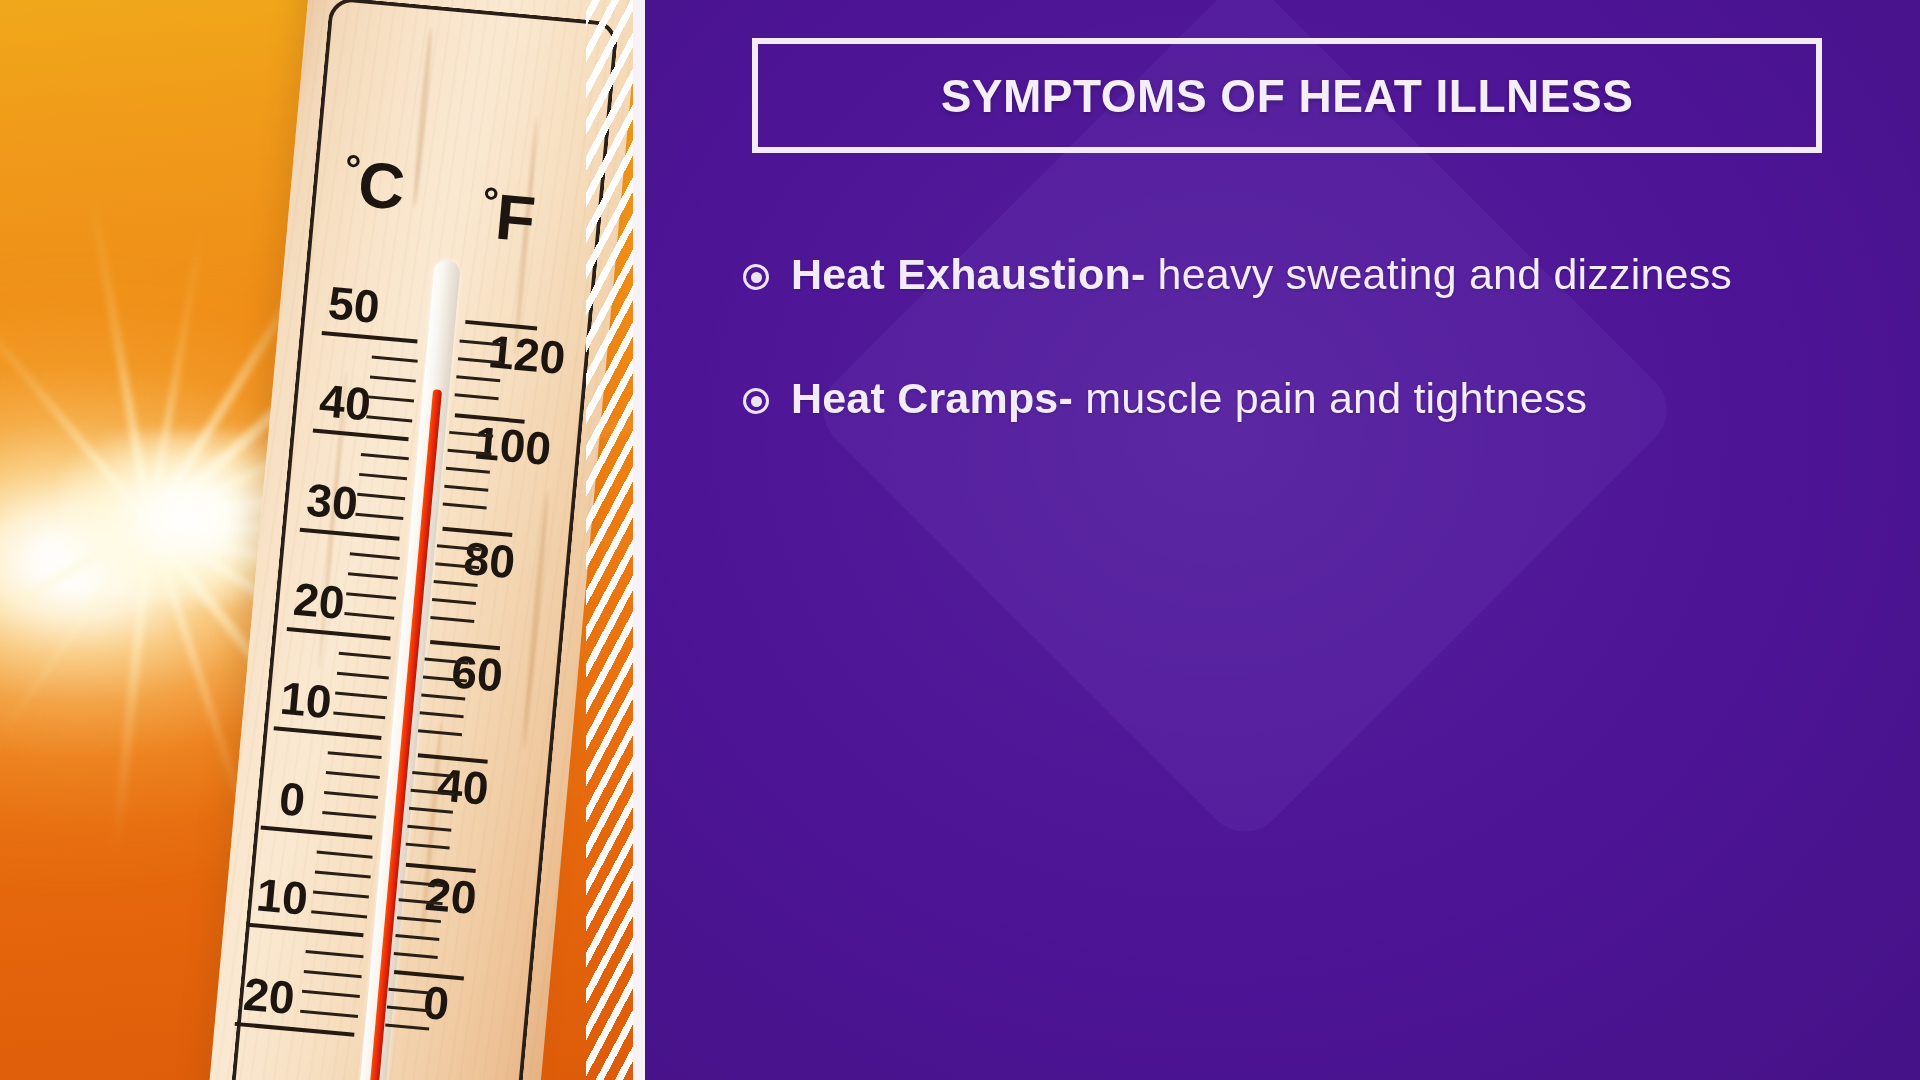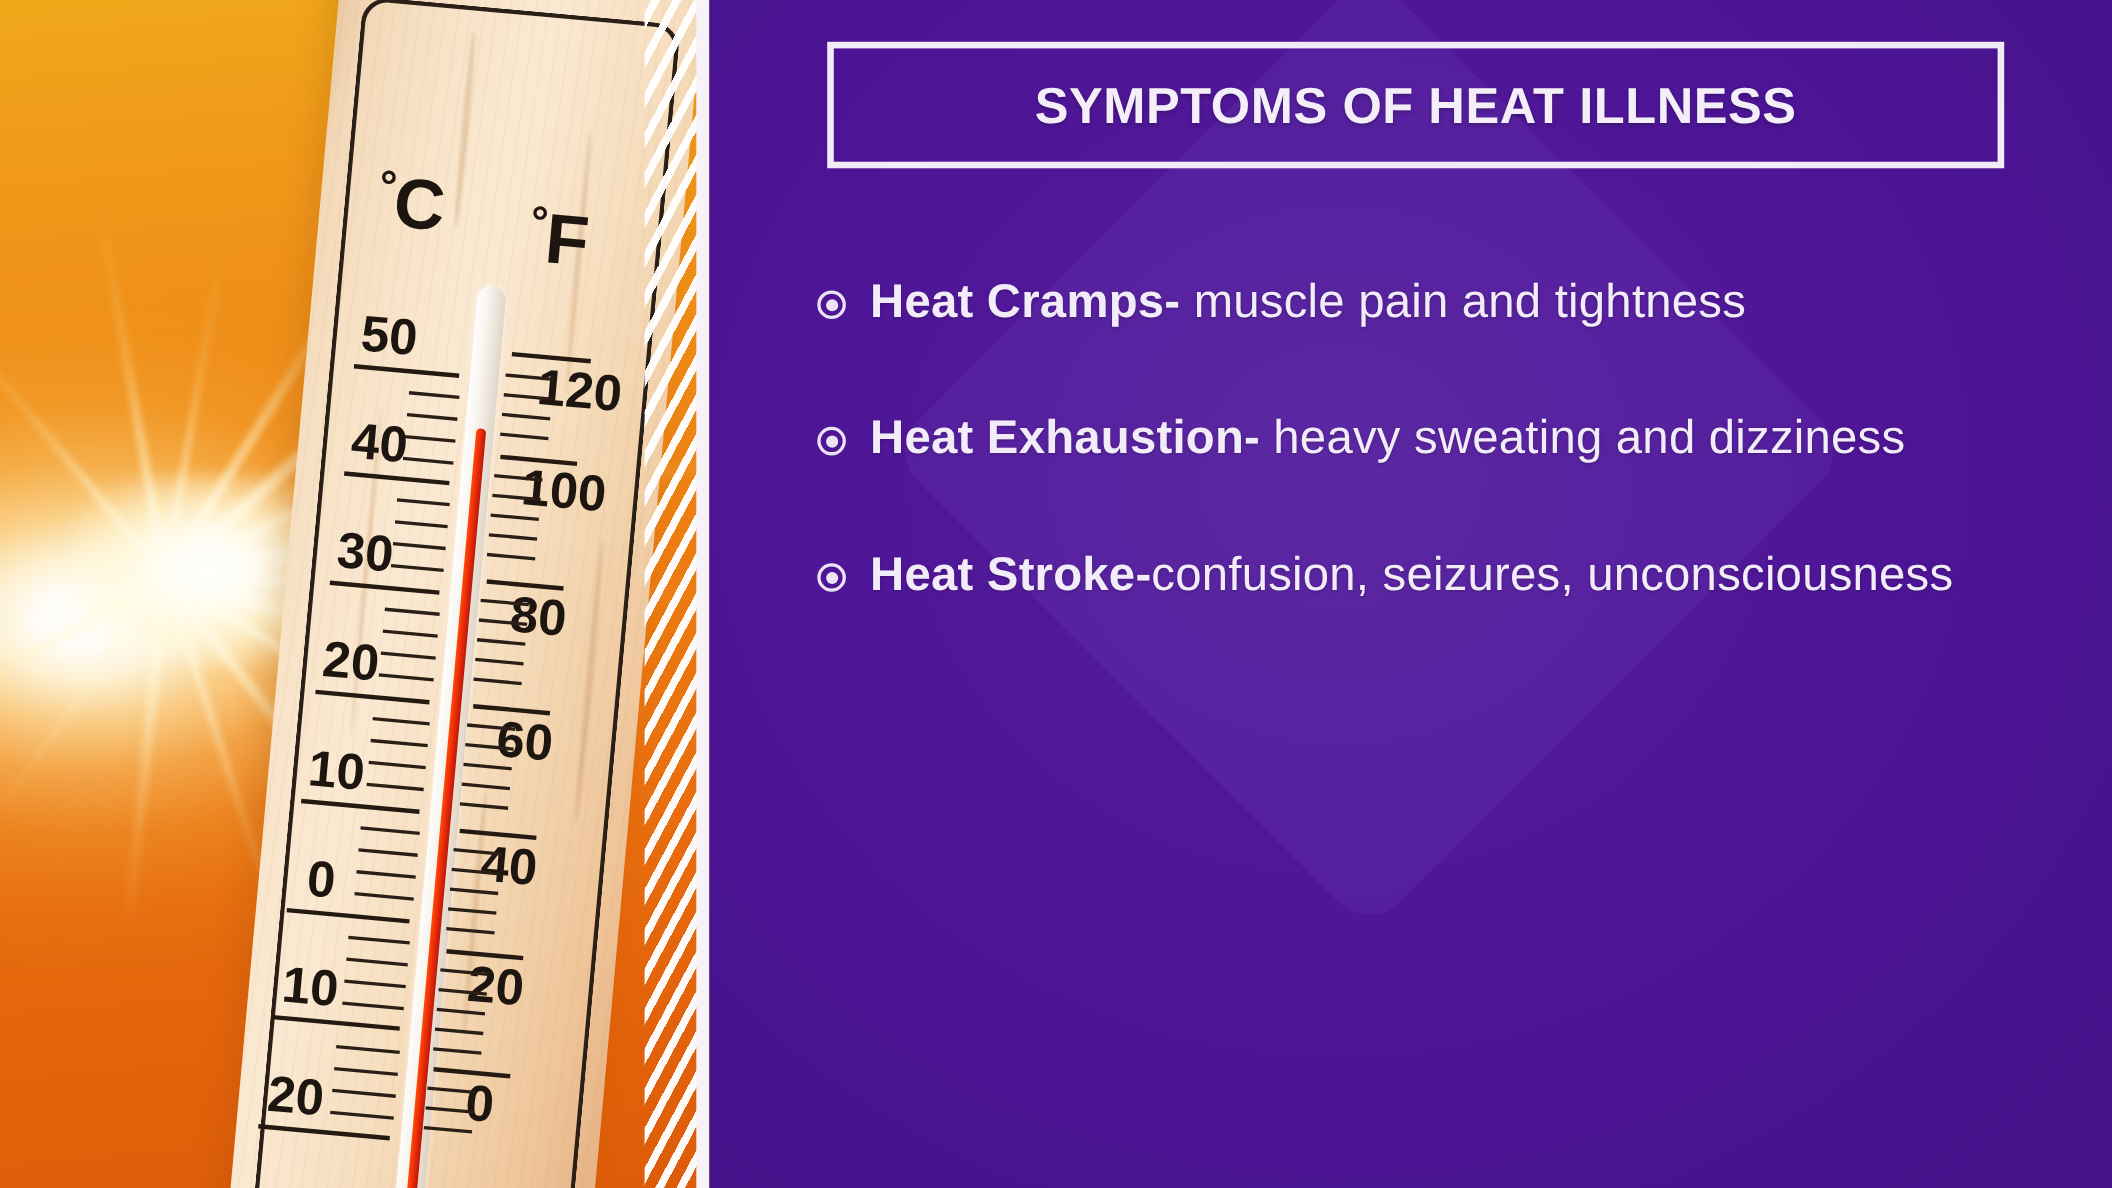--- a/index.html
+++ b/index.html
@@ -423,33 +423,27 @@
     <div id="title-box">
       <div id="title-text">SYMPTOMS OF HEAT ILLNESS</div>
     </div>
 
     <div id="bullet-list">
 
       <div class="bullet-row">
         <div class="bullet-marker">
           <span class="fisheye"></span>
         </div>
-        <div class="bullet-text"><span class="bullet-lead">Heat Cramps-</span><span> muscle pain and tightness</span></div>
+        <div class="bullet-text"><span class="bullet-lead">Heat Exhaustion-</span><span> heavy sweating and dizziness</span></div>
       </div>
 
       <div class="bullet-row">
         <div class="bullet-marker">
           <span class="fisheye"></span>
         </div>
-        <div class="bullet-text"><span class="bullet-lead">Heat Exhaustion-</span><span> heavy sweating and dizziness</span></div>
+        <div class="bullet-text"><span class="bullet-lead">Heat Cramps-</span><span> muscle pain and tightness</span></div>
       </div>
 
-      <div class="bullet-row">
-        <div class="bullet-marker">
-          <span class="fisheye"></span>
-        </div>
-        <div class="bullet-text"><span class="bullet-lead">Heat Stroke-</span><span>confusion, seizures, unconsciousness</span></div>
-      </div>
 
     </div>
   </div>
 
 </div>
 
 </body></html>

